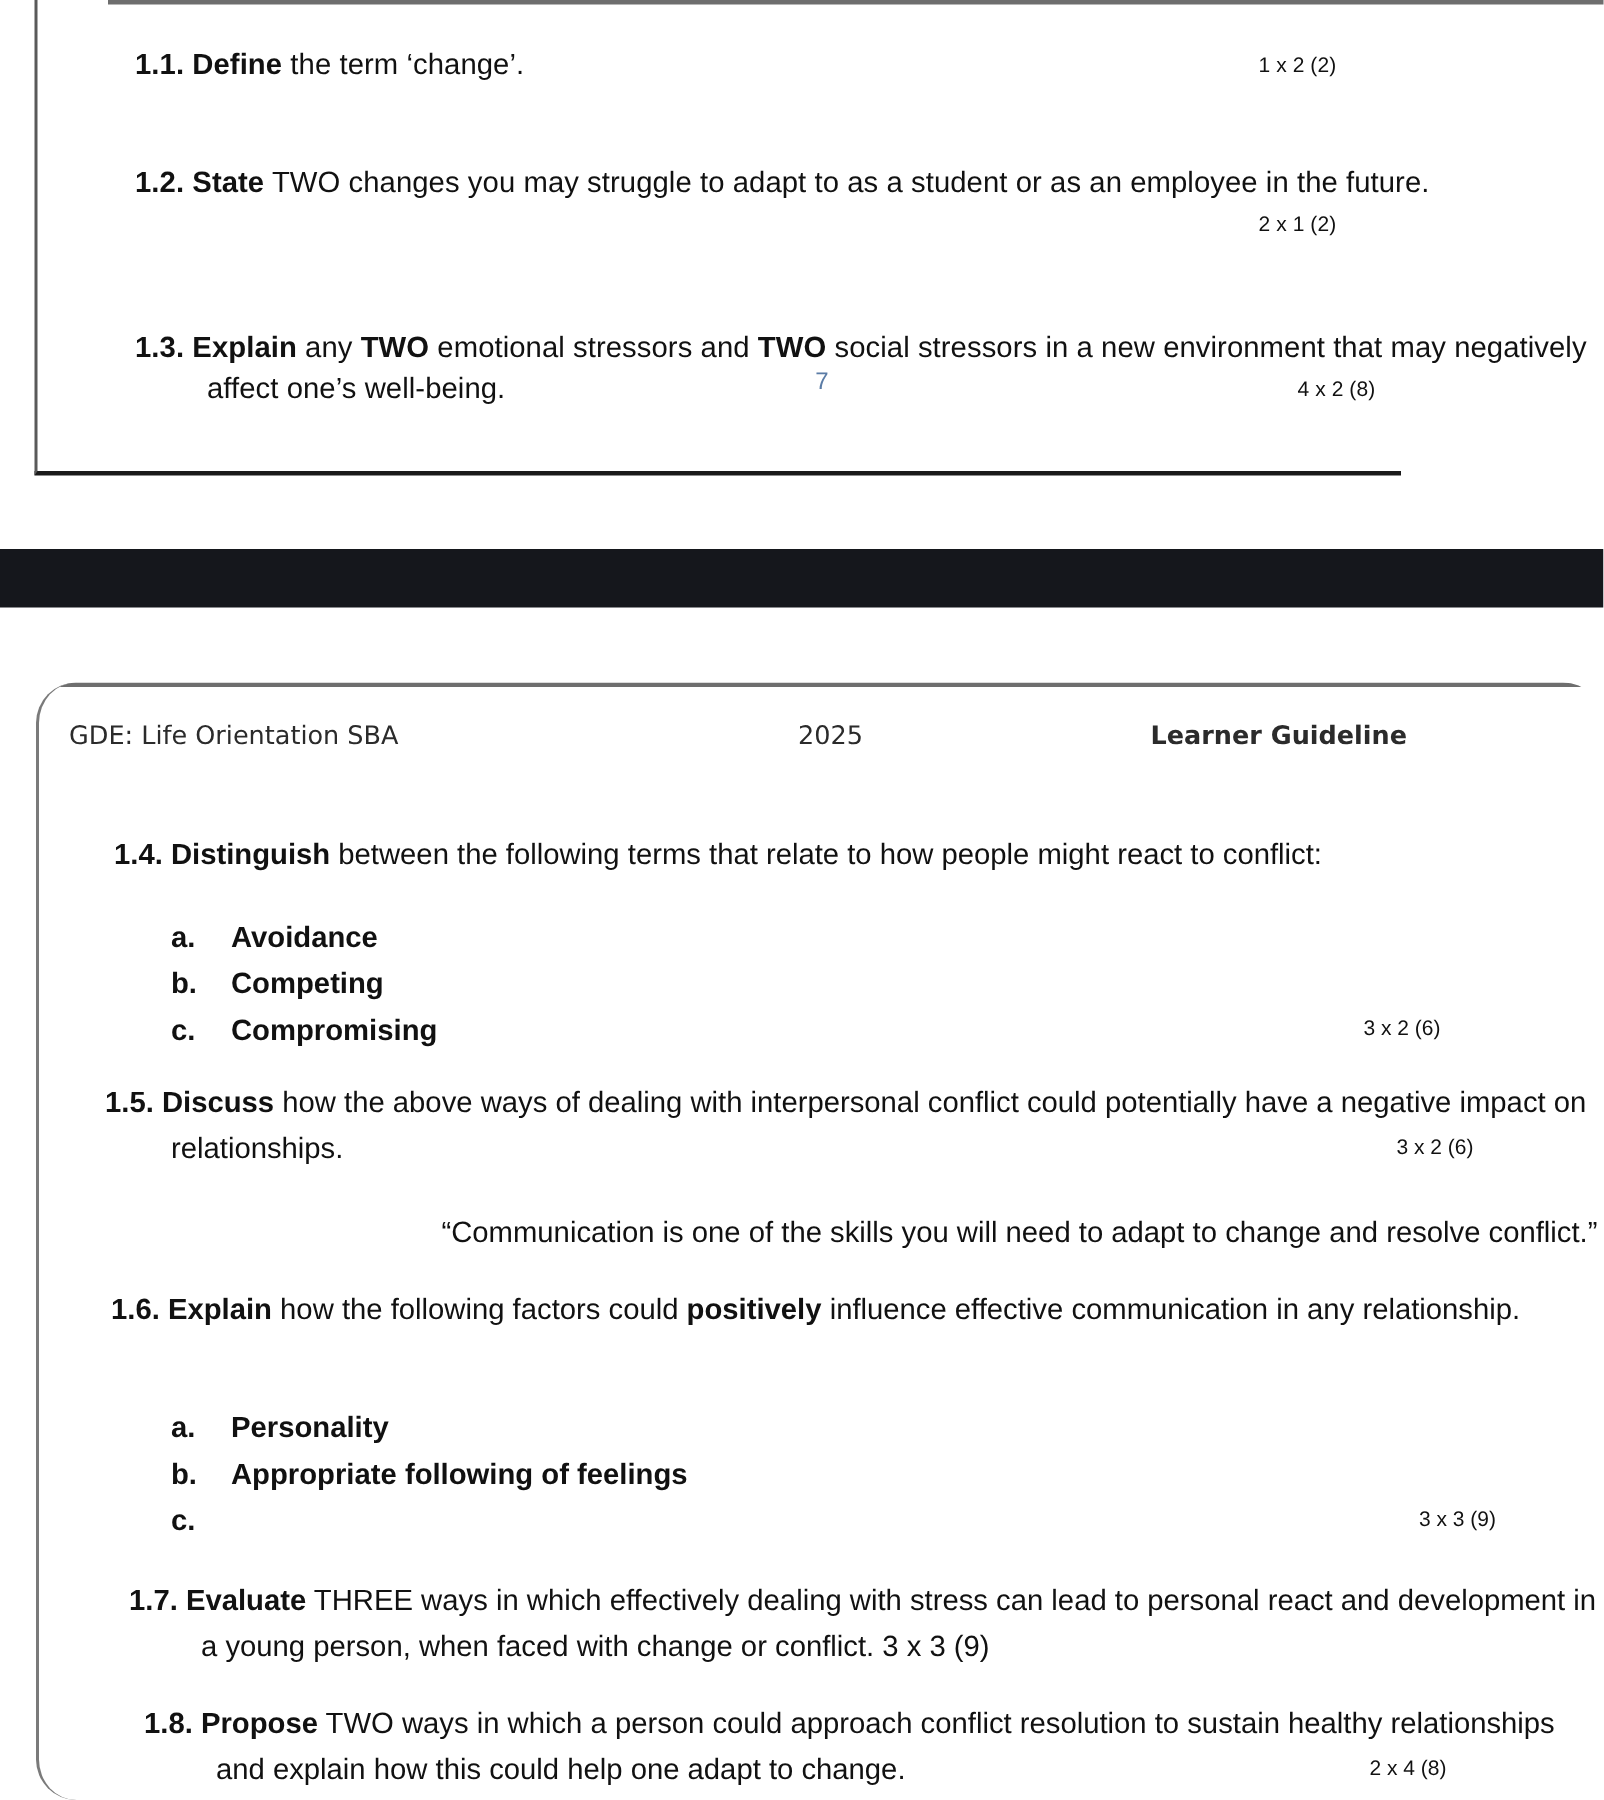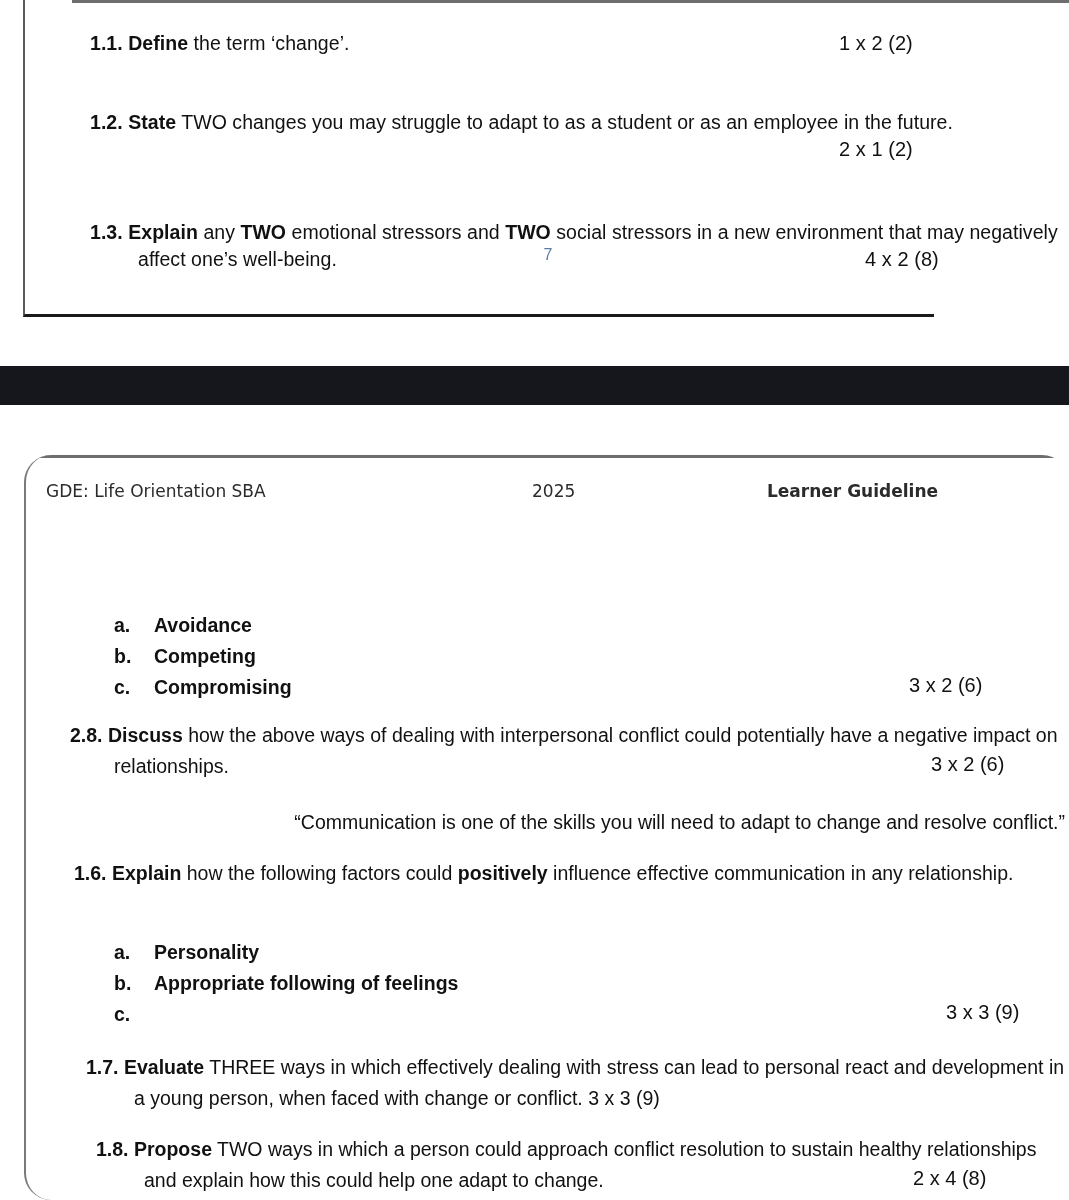--- a/index.html
+++ b/index.html
@@ -55,21 +55,21 @@
     line-height: 27px;
     color: #111111;
     letter-spacing: 0.05px;
   }
 
   .qnum { font-weight: bold; }
   .kw { font-weight: bold; }
 
   .marks {
     position: absolute;
-    font-size: 20px;
+    font-size: 14px;
     line-height: 27px;
     font-weight: normal;
     color: #111111;
     white-space: nowrap;
   }
 
   
   #p1q1 { top: 30px; left: 65px; width: 960px; }
   #p1q2 { top: 82px; left: 65px; width: 960px; }
   #p1q3 { top: 165px; left: 65px; width: 985px; }
@@ -203,36 +203,40 @@
 
   <div class="page-two">
     <div class="page-two-toprule"></div>
 
     <div class="doc-header">
       <span class="h-left">GDE: Life Orientation SBA</span>
       <span class="h-mid">2025</span>
       <span class="h-right">Learner Guideline</span>
     </div>
 
+    <div class="p2line hang" id="p2q4">
+      <span class="qnum">1.4.</span>
+      <span class="kw">Distinguish</span><span> between the following terms that relate to how people might react to conflict:</span>
+    </div>
 
     <ul class="sublist p2line" id="p2list1">
       <li>
         <span class="lbl">a.</span><span>Avoidance</span>
       </li>
       <li>
         <span class="lbl">b.</span><span>Competing</span>
       </li>
       <li>
         <span class="lbl">c.</span><span>Compromising</span>
         <span class="marks" style="left:795px; top:0;">3 x 2 (6)</span>
       </li>
     </ul>
 
     <div class="p2line hang2" id="p2q5">
-      <span class="qnum">2.8.</span>
+      <span class="qnum">1.5.</span>
       <span class="kw">Discuss</span><span> how the above ways of dealing with interpersonal conflict could potentially have a negative impact on relationships.</span>
       <span class="marks" style="left:905px; top:31px;">3 x 2 (6)</span>
     </div>
 
     <div class="p2line" id="p2quote" style="text-align:right;">“Communication is one of the skills you will need to adapt to change and resolve conflict.”</div>
 
     <div class="p2line hang" id="p2q6">
       <span class="qnum">1.6.</span>
       <span class="kw">Explain</span><span> how the following factors could </span><span class="kw">positively</span><span> influence effective communication in any relationship.</span>
     </div>

